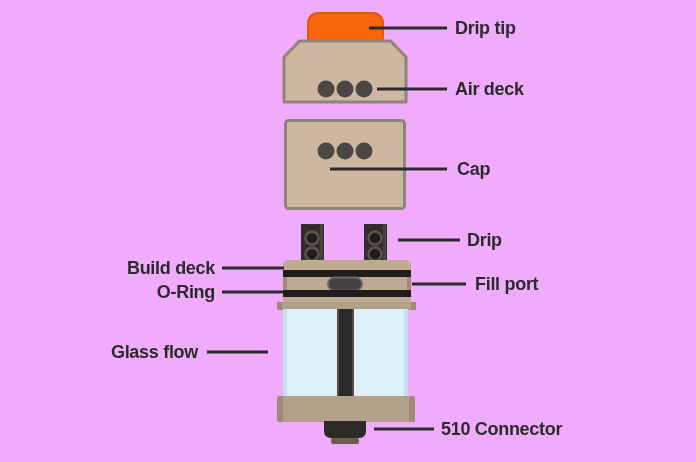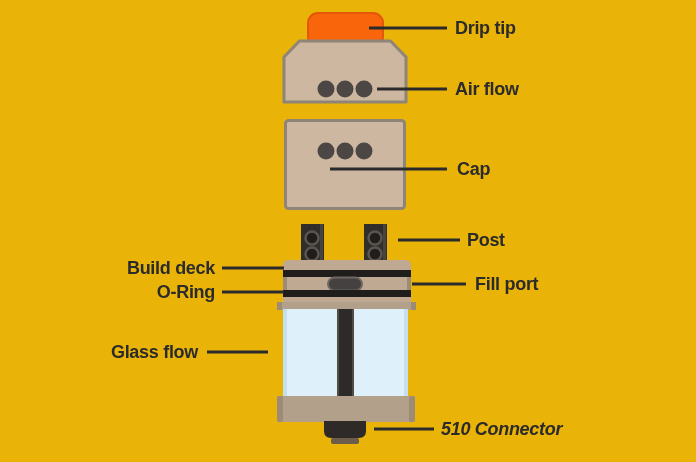--- a/index.html
+++ b/index.html
@@ -20,29 +20,29 @@
     letter-spacing:-0.3px;
     white-space:nowrap;
   }
   .lbl-right { text-align:left; }
   .lbl-left  { text-align:left; }
   .lbl-drip-tip   { left:455px; top:18px;  }
   .lbl-air-flow   { left:455px; top:79px;  }
   .lbl-cap        { left:457px; top:159px; }
   .lbl-post       { left:467px; top:230px; }
   .lbl-fill-port  { left:475px; top:274px; }
-  .lbl-510        { left:441px; top:419px;font-style:italic; }
+  .lbl-510        { left:441px; top:419px; }
   .lbl-build-deck { right:481px; top:258px; }
   .lbl-o-ring     { right:481px; top:282px;margin-left:7px; }
   .lbl-glass-tank { right:498px; top:342px; }
 </style>
 </head>
 <body>
 
-<div class="stage" style="background-color: #eab308;">
+<div class="stage" style="background-color: #f0abfc;">
 
   <svg width="696" height="462" viewBox="0 0 696 462">
 
     <rect x="308" y="13" width="75" height="34" rx="10" stroke-width="2" fill="#f8650a" stroke="#e4570a"></rect>
 
     <polygon points="284,57 299.5,41 390.5,41 406,57 406,102 284,102" stroke-linejoin="round" stroke-width="3" fill="#cdb7a0" stroke="#8e8477"></polygon>
     <circle cx="326" cy="89" r="8.5" fill="#4c4744"></circle>
     <circle cx="345" cy="89" r="8.5" fill="#4c4744"></circle>
     <circle cx="364" cy="89" r="8.5" fill="#4c4744"></circle>
 
@@ -90,22 +90,22 @@
     <line x1="330" y1="169" x2="447" y2="169" stroke-width="3" stroke="#2b2b2b"></line>
     <line x1="398" y1="240" x2="460" y2="240" stroke-width="3" stroke="#2b2b2b"></line>
     <line x1="412" y1="284" x2="466" y2="284" stroke-width="3" stroke="#2b2b2b"></line>
     <line x1="374" y1="429" x2="434" y2="429" stroke-width="3" stroke="#2b2b2b"></line>
     <line x1="222" y1="268" x2="284" y2="268" stroke-width="3" stroke="#2b2b2b"></line>
     <line x1="222" y1="292" x2="284" y2="292" stroke-width="3" stroke="#2b2b2b"></line>
     <line x1="207" y1="352" x2="268" y2="352" stroke-width="3" stroke="#2b2b2b"></line>
   </svg>
 
   <div class="label lbl-right lbl-drip-tip">Drip tip</div>
-  <div class="label lbl-right lbl-air-flow">Air flow</div>
+  <div class="label lbl-right lbl-air-flow">Air deck</div>
   <div class="label lbl-right lbl-cap">Cap</div>
-  <div class="label lbl-right lbl-post">Post</div>
+  <div class="label lbl-right lbl-post">Drip</div>
   <div class="label lbl-right lbl-fill-port">Fill port</div>
   <div class="label lbl-right lbl-510">510 Connector</div>
   <div class="label lbl-left lbl-build-deck">Build deck</div>
   <div class="label lbl-left lbl-o-ring">O-Ring</div>
   <div class="label lbl-left lbl-glass-tank">Glass flow</div>
 
 </div>
 
 </body></html>

